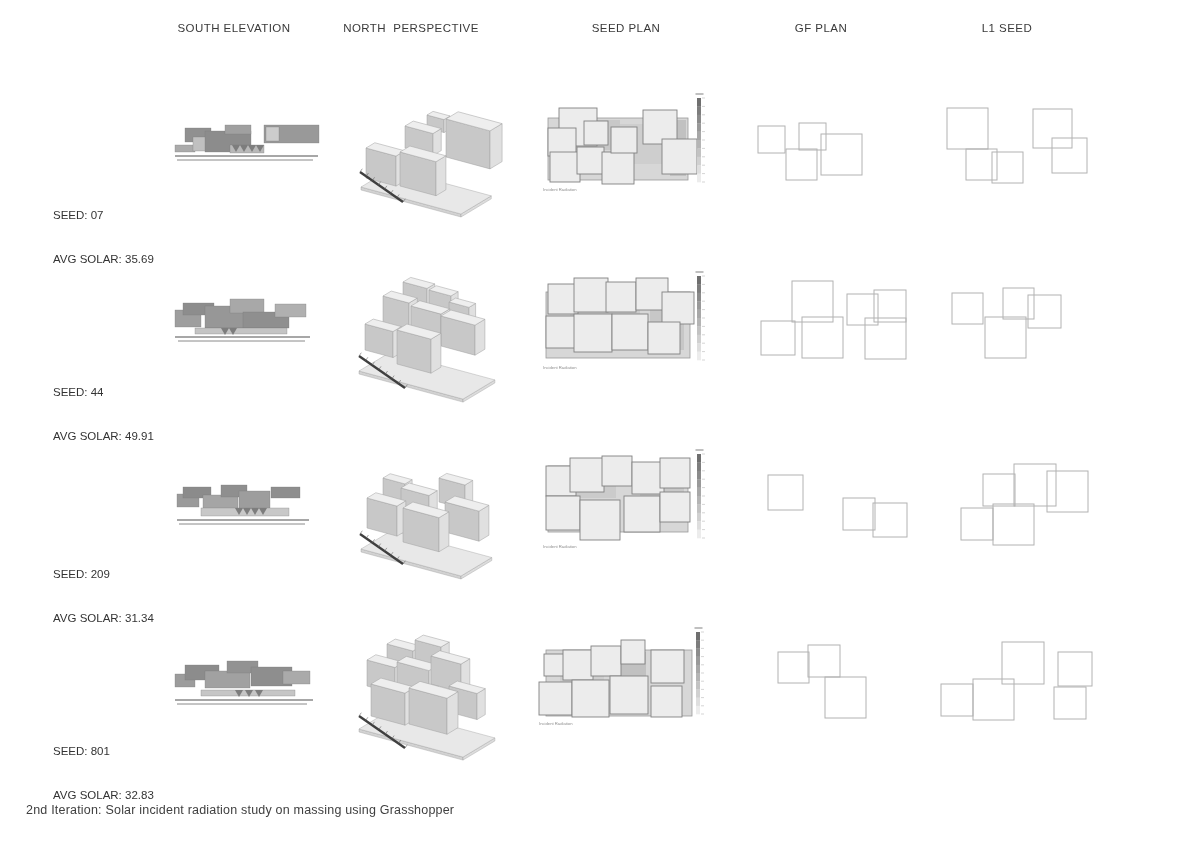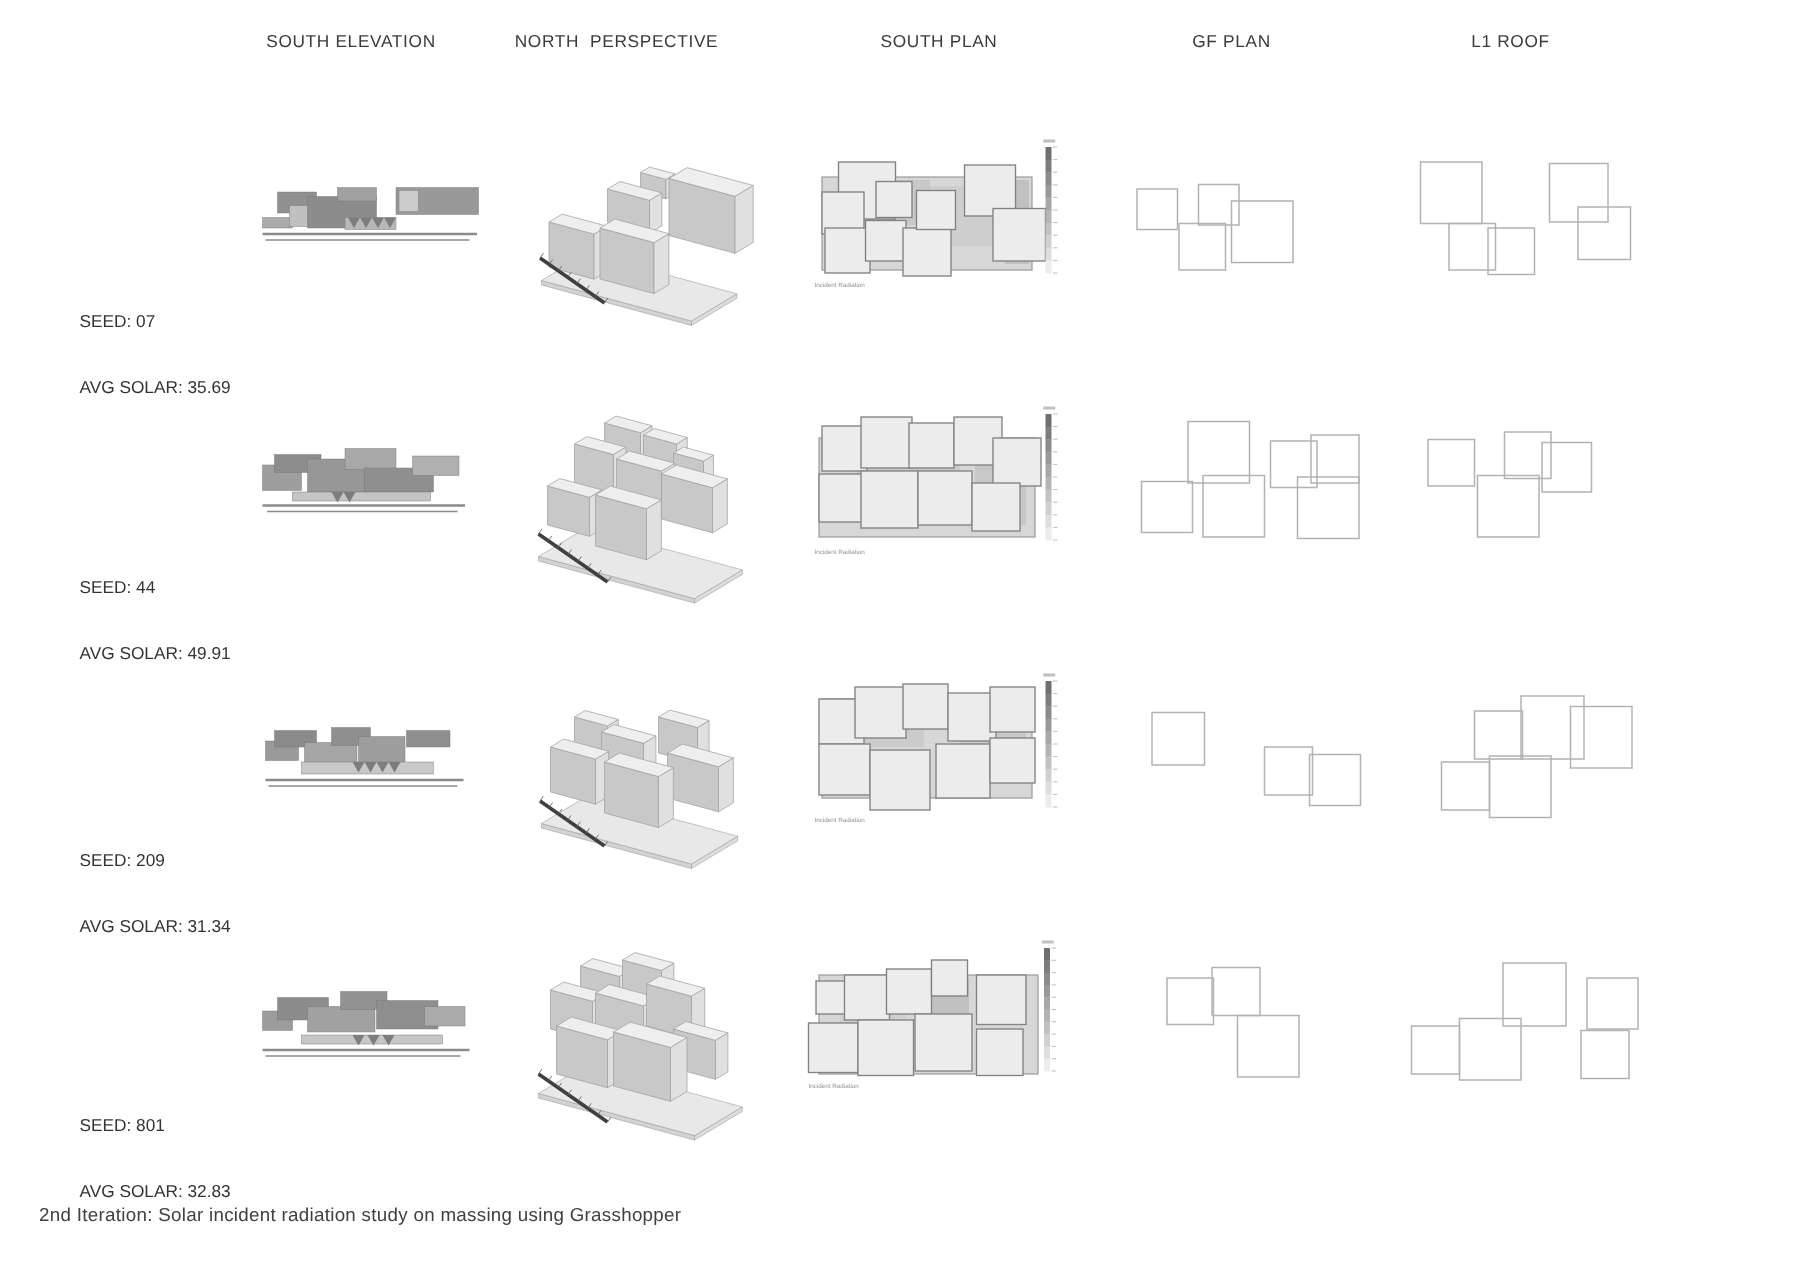--- a/index.html
+++ b/index.html
@@ -20,23 +20,23 @@
   .cell{position:absolute;}
   svg{display:block;overflow:visible;}
 </style>
 </head>
 <body>
 
 <div class="sheet">
 
   <div class="col-header" style="left:234px">SOUTH ELEVATION</div>
   <div class="col-header" style="left:411px">NORTH  PERSPECTIVE</div>
-  <div class="col-header" style="left:626px">SOUTH PLAN</div>
+  <div class="col-header" style="left:626px">SEED PLAN</div>
   <div class="col-header" style="left:821px">GF PLAN</div>
-  <div class="col-header" style="left:1007px">L1 ROOF</div>
+  <div class="col-header" style="left:1007px">L1 SEED</div>
 
   <div class="row-label" style="top:179px">
     <div>SEED: 07</div>
     <div>AVG SOLAR: 35.69</div>
   </div>
   <div class="row-label" style="top:356px">
     <div>SEED: 44</div>
     <div>AVG SOLAR: 49.91</div>
   </div>
   <div class="row-label" style="top:538px">

